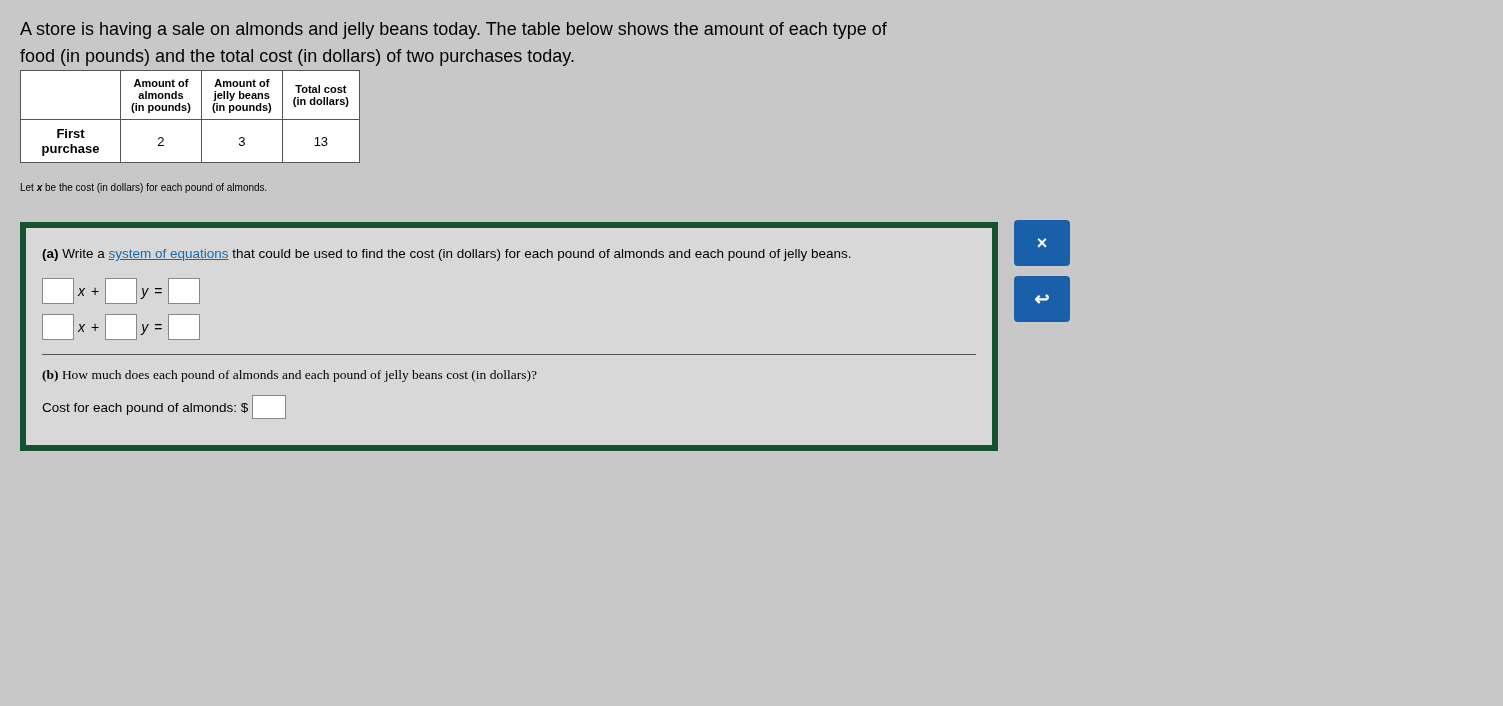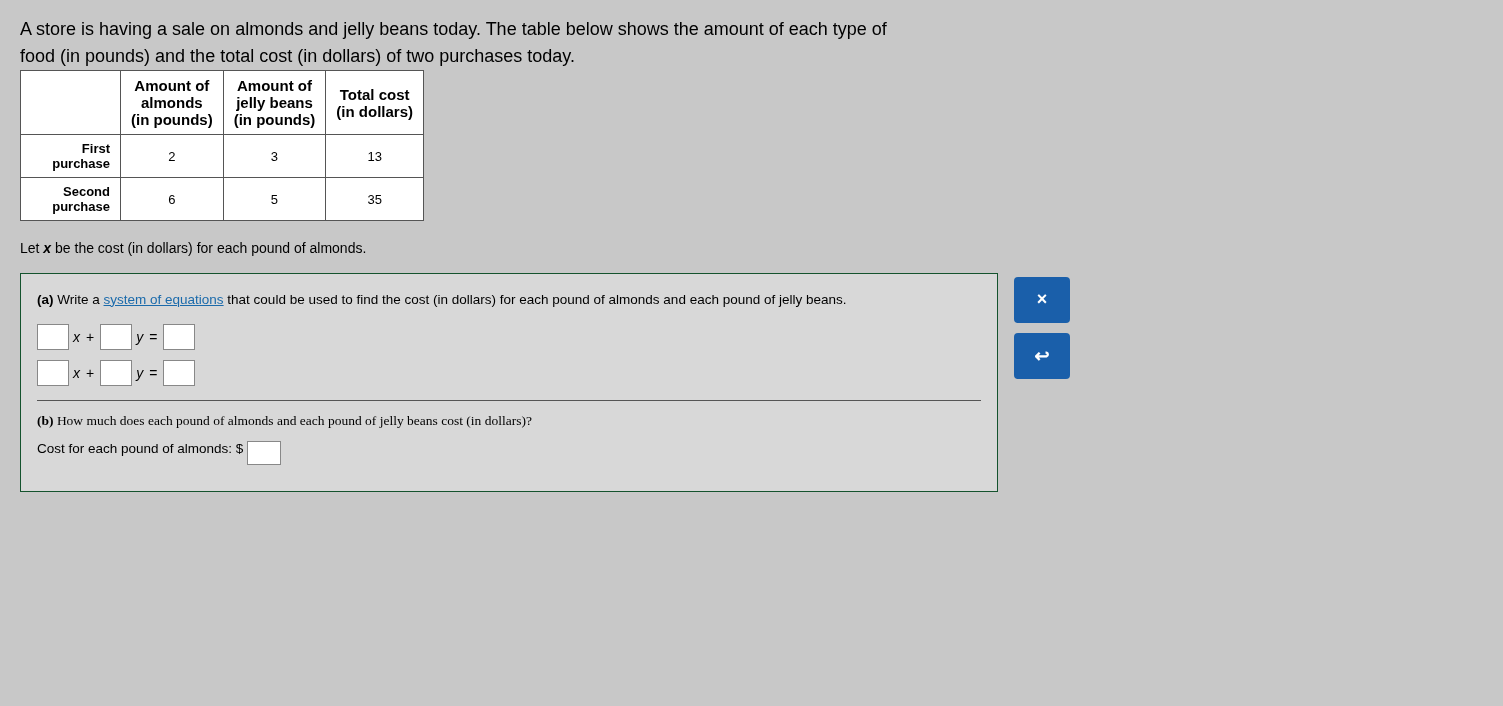--- a/index.html
+++ b/index.html
@@ -27,52 +27,53 @@
     }
     .data-table th, .data-table td {
       border: 1px solid #555;
       padding: 6px 10px;
       text-align: center;
       vertical-align: middle;
       background: #fff;
     }
     .data-table th {
       font-weight: bold;
-      font-size: 15px;
+      font-size: 11px;
     }
     .data-table td.row-label {
-      text-align: right;
+      text-align: center;
       font-weight: bold;
       width: 100px;
     }
 
     .variables-text {
-      font-size: 14px;
-      margin-bottom: 12px;
+      font-size: 10px;
+      margin-bottom: 20px;
       line-height: 1.7;
     }
     .variables-text span.var {
       font-style: italic;
       font-weight: bold;
     }
 
     
     .question-area {
       display: flex;
       flex-direction: row;
       gap: 16px;
       margin-top: 10px;
       max-width: 1050px;
     }
 
     .question-box {
-      border: 1px solid #14532d;
+      border: 6px solid #14532d;
       background: #d8d8d8;
       padding: 16px;
       flex: 1;
+      margin-top: 6px;
     }
 
     .question-text {
       font-size: 13.5px;
       margin-bottom: 14px;
       line-height: 1.5;
     }
     .question-text a {
       color: #1a6aab;
       text-decoration: underline;
@@ -111,21 +112,21 @@
       margin-top: 14px;
       padding-top: 12px;
     }
     .part-b-text {
       font-size: 13.5px;
       margin-bottom: 12px;
       font-family: Liberation Serif, serif;
     }
     .cost-row {
       display: flex;
-      align-items: flex-start;
+      align-items: center;
       gap: 4px;
       margin-bottom: 10px;
       font-size: 13.5px;
     }
     .cost-input {
       width: 34px;
       height: 24px;
       border: 1px solid #888;
       background: #fff;
     }
@@ -173,26 +174,20 @@
       <th>Total cost<br>(in dollars)</th>
     </tr>
   </thead>
   <tbody>
     <tr>
       <td class="row-label">First<br>purchase</td>
       <td>2</td>
       <td>3</td>
       <td>13</td>
     </tr>
-    <tr>
-      <td class="row-label">Second<br>purchase</td>
-      <td>6</td>
-      <td>5</td>
-      <td>35</td>
-    </tr>
   </tbody>
 </table>
 
 <div class="variables-text">
   <div>Let <span class="var">x</span> be the cost (in dollars) for each pound of almonds.</div>
 </div>
 
 <div class="question-area">
   <div class="question-box">
 

